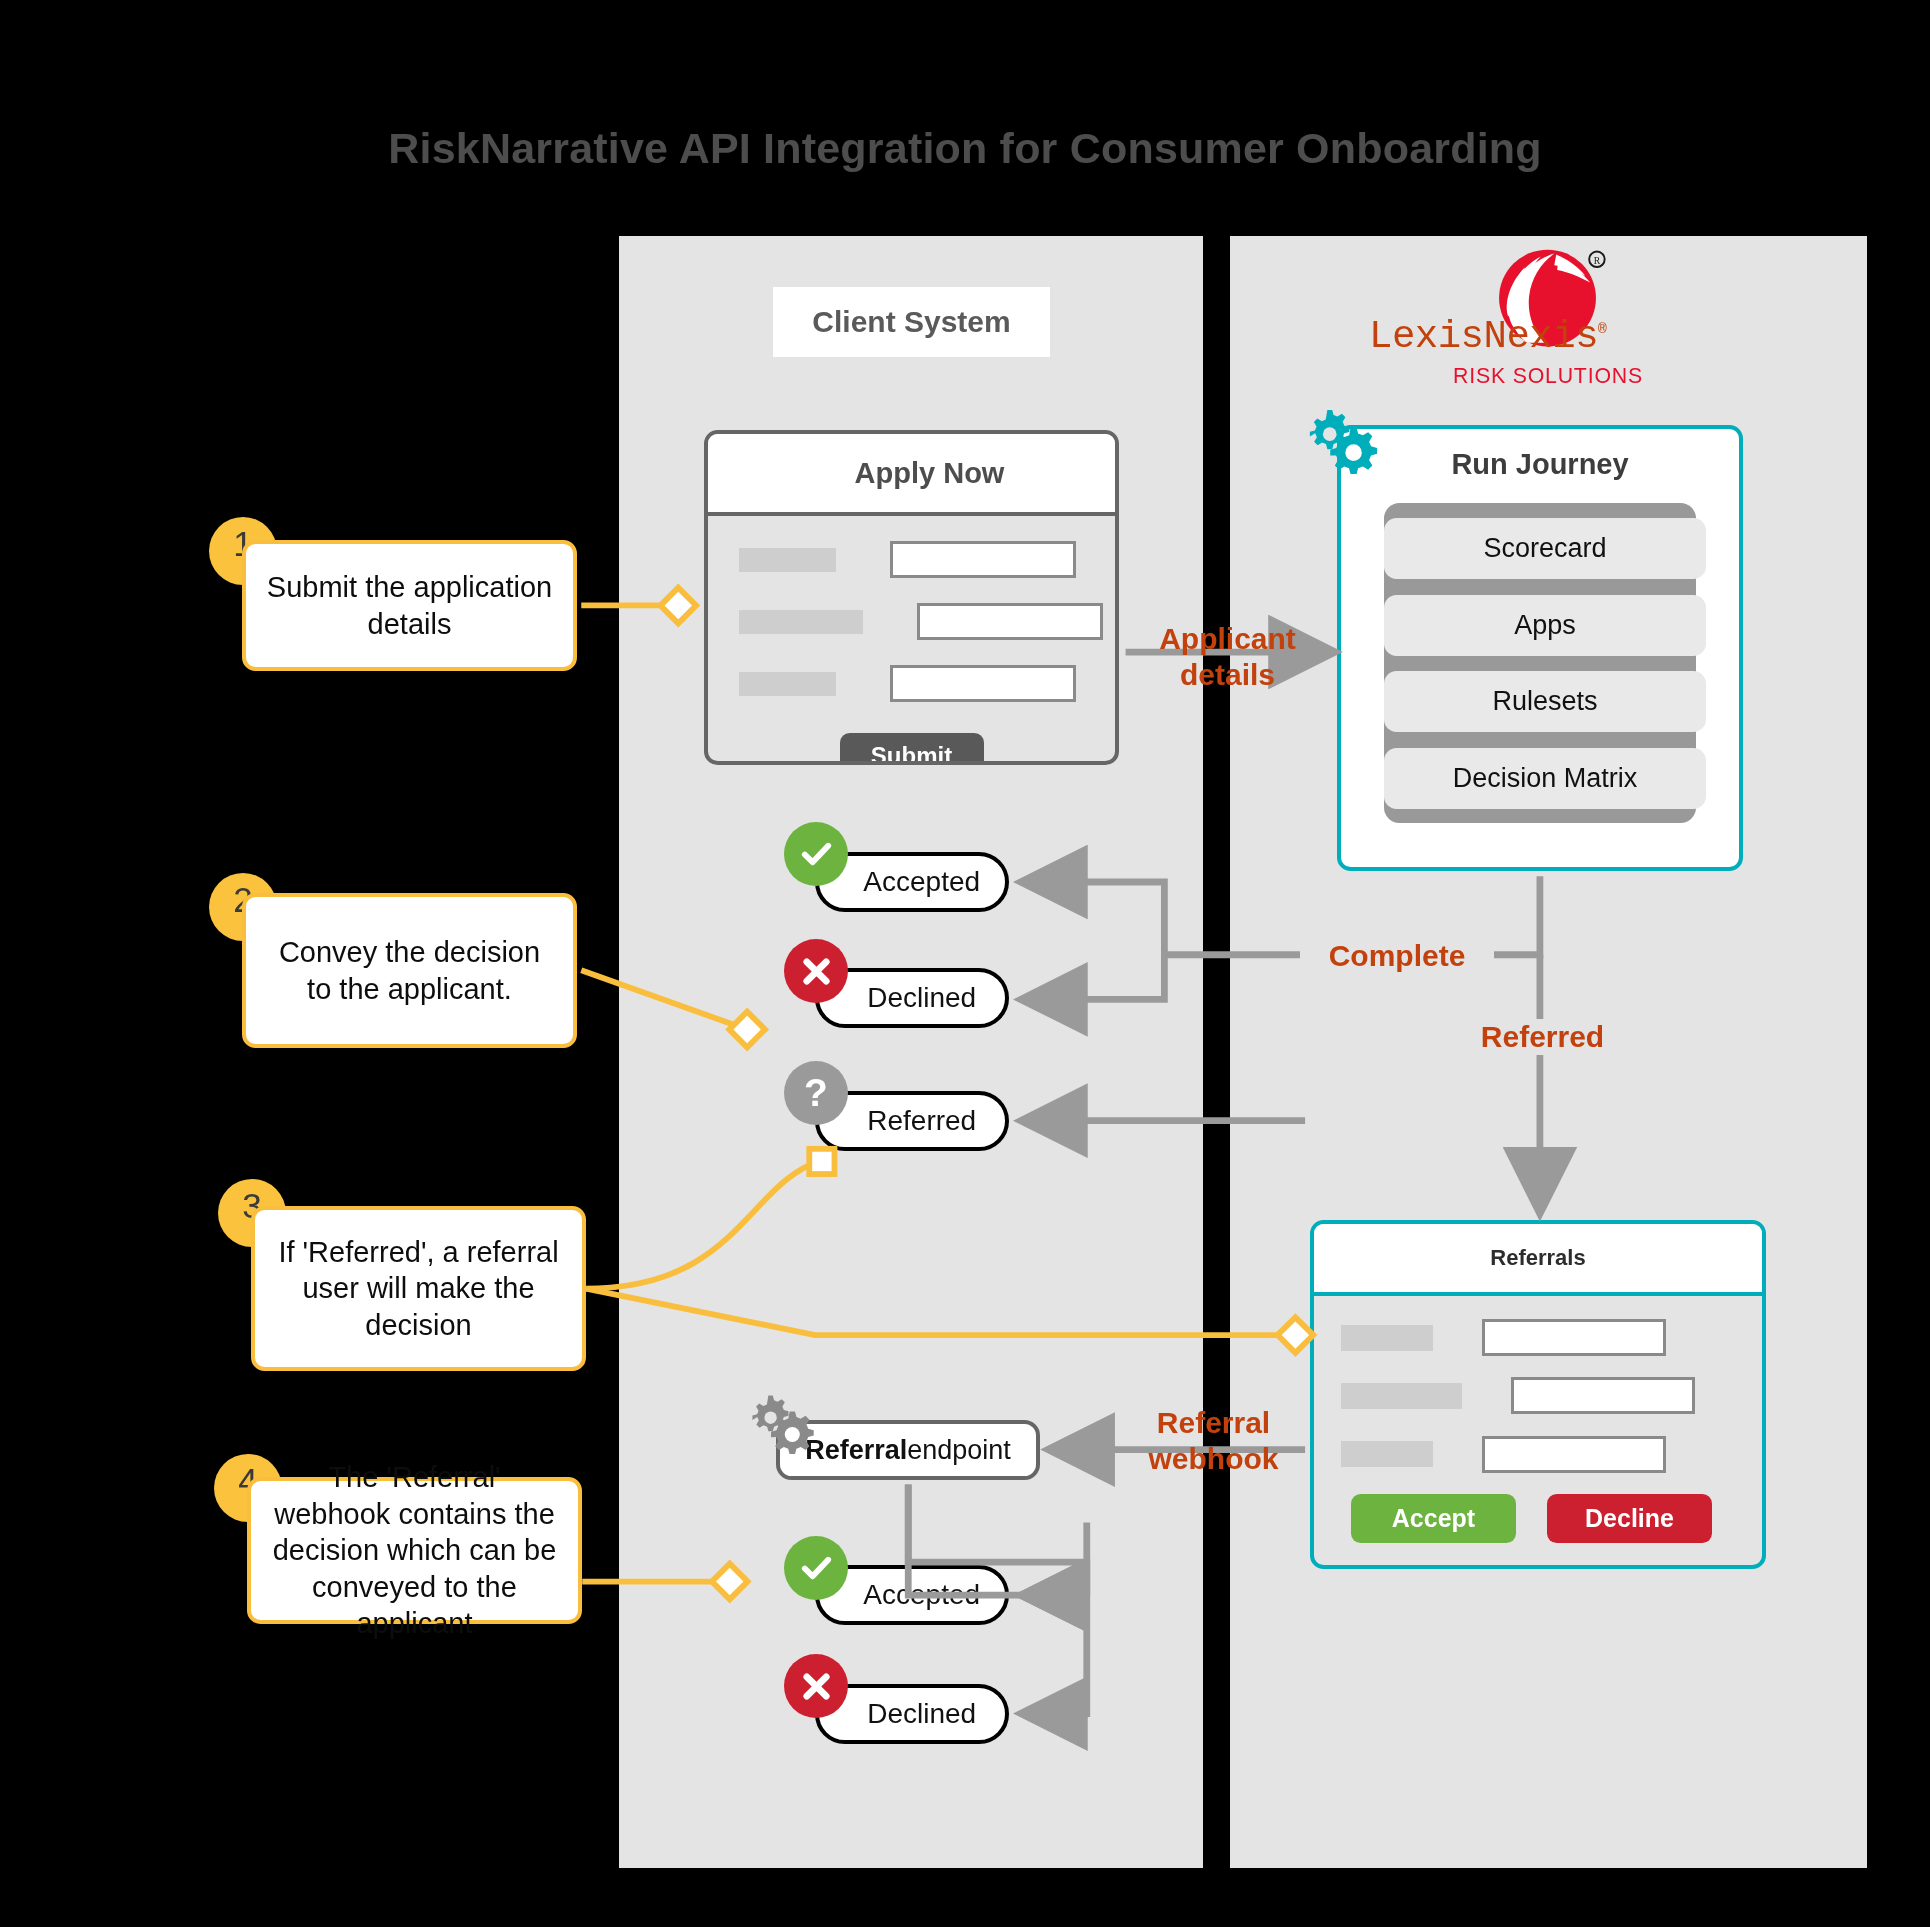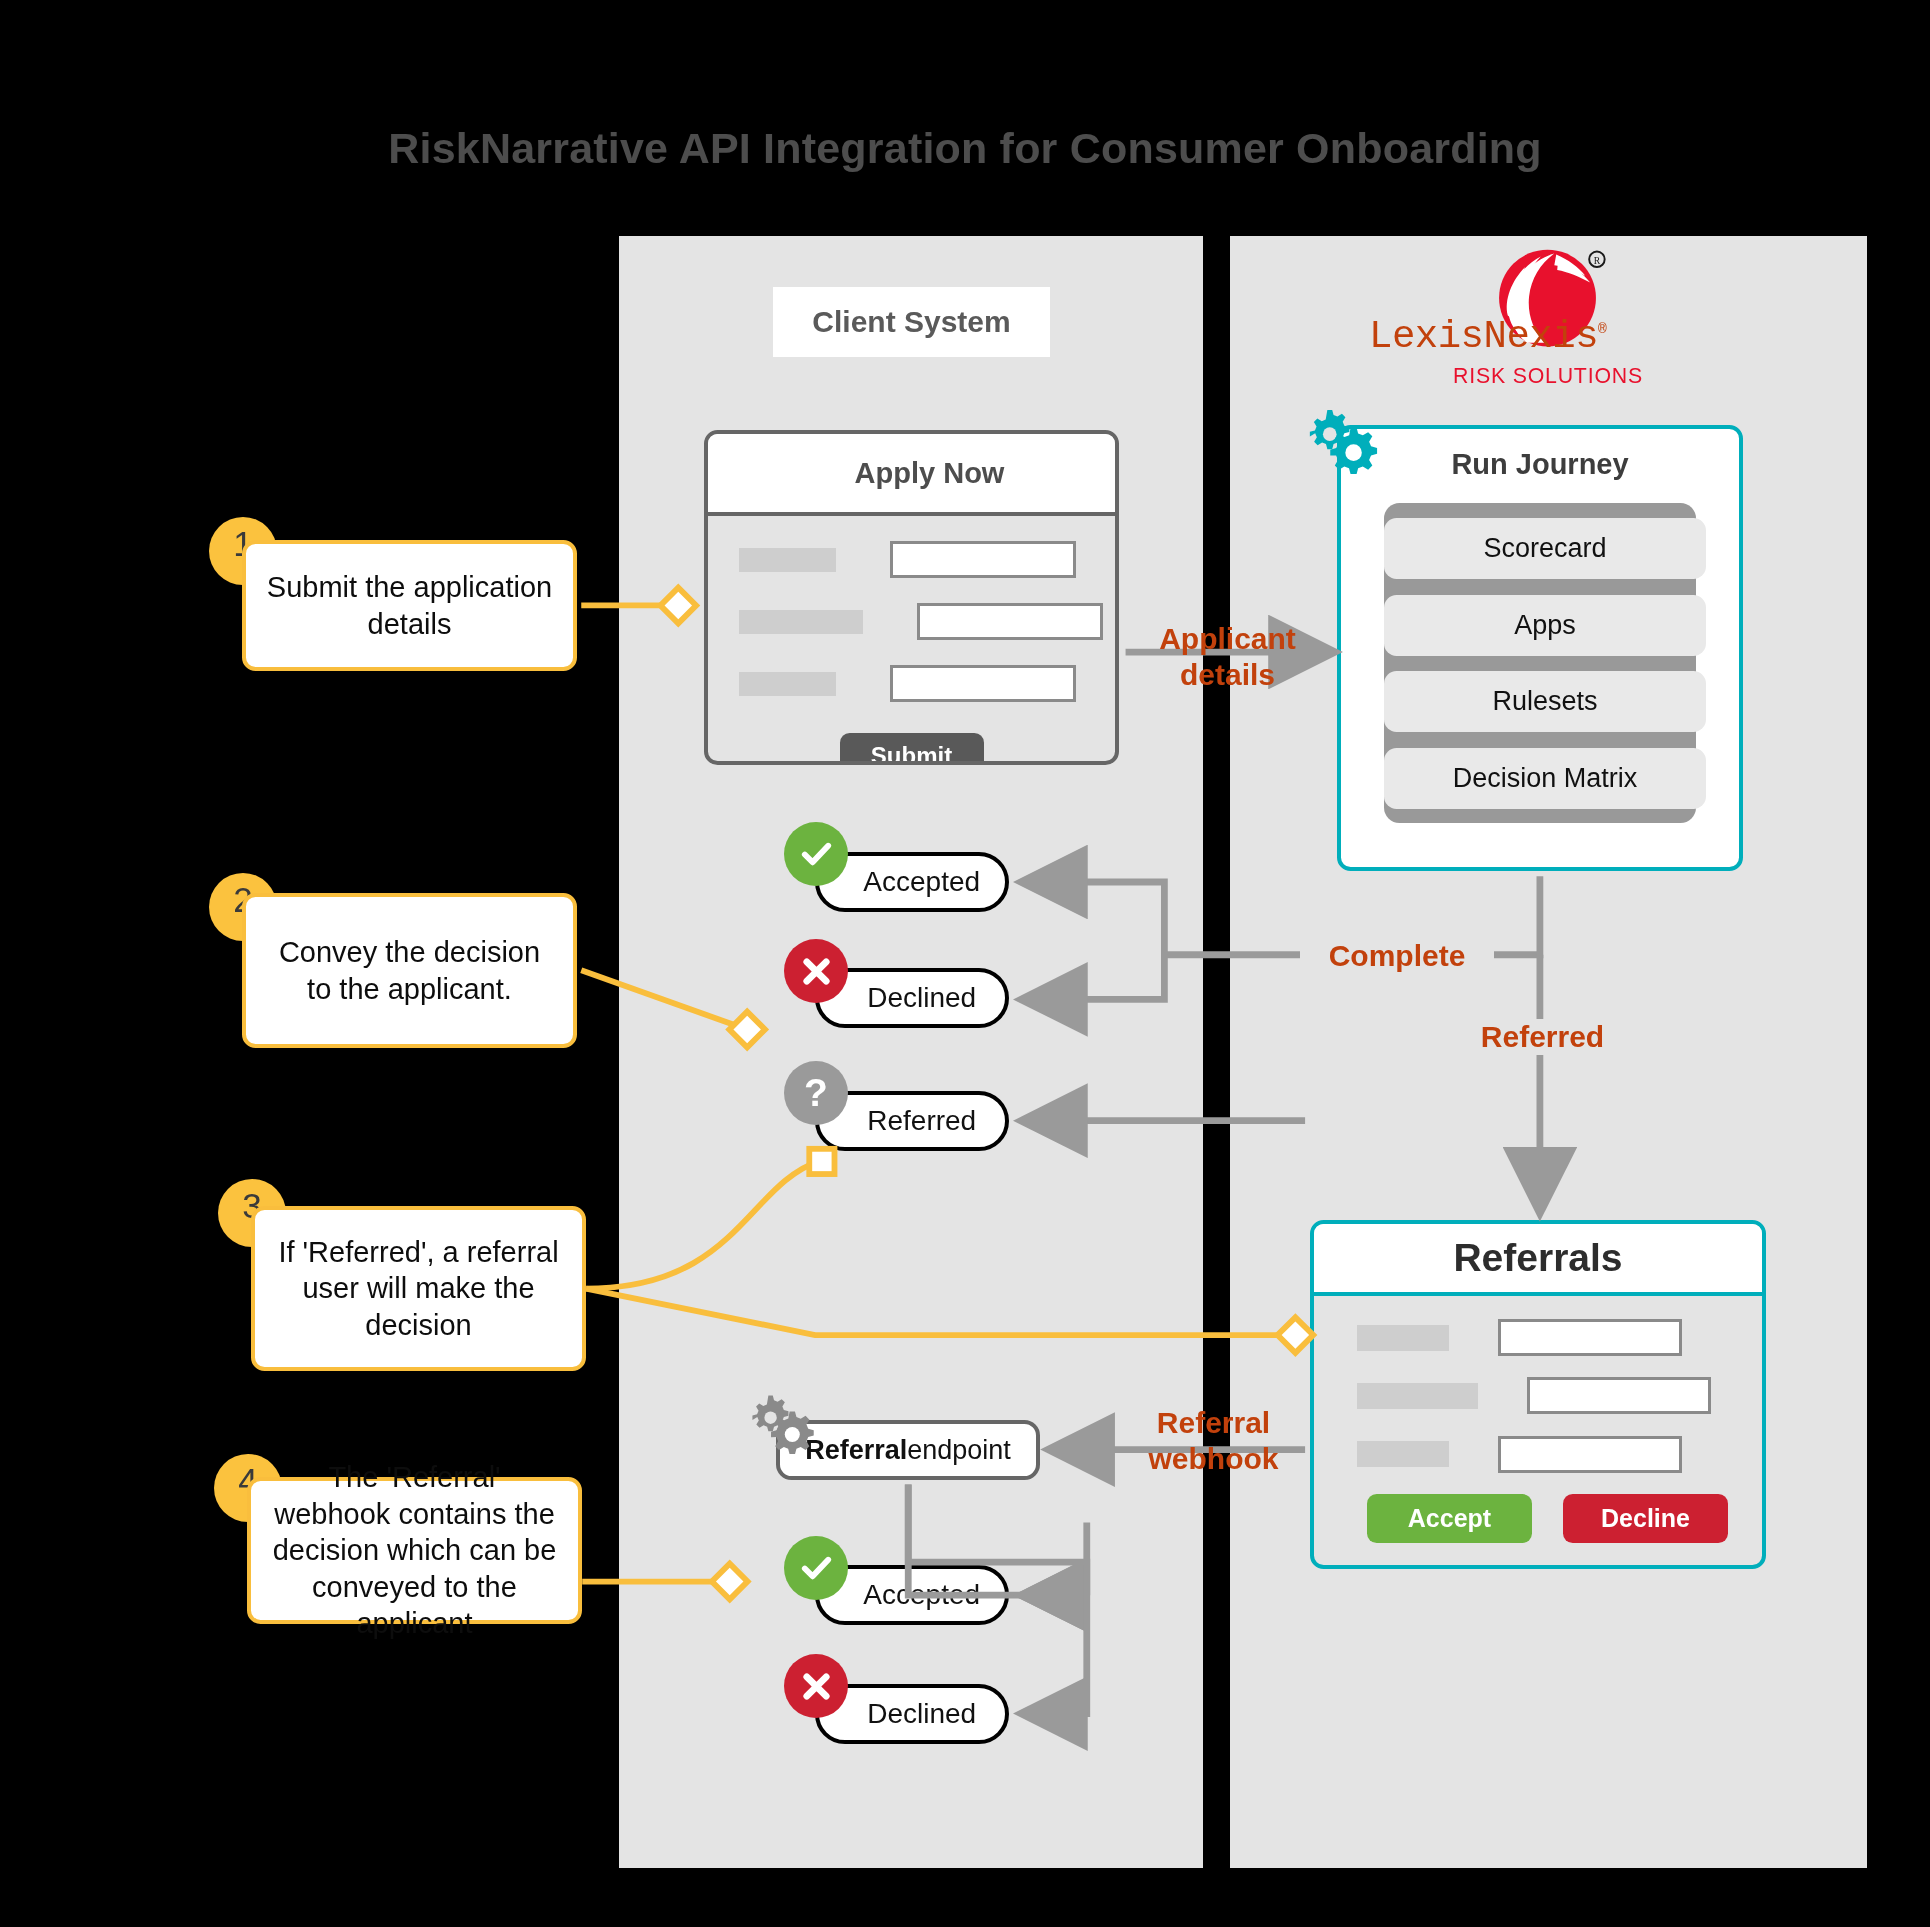--- a/index.html
+++ b/index.html
@@ -53,22 +53,22 @@
          border-radius:12.6px;display:flex;align-items:center;justify-content:center;
          color:#111;font-size:27px;}
   .jitem:last-child{margin-bottom:0;}
   #journey-gears{left:1300px;top:406px;width:78px;height:68px;}
 
   
   #referrals{left:1310px;top:1220px;width:456px;height:349px;background:#e4e4e4;
              border:4.9px solid #00AEBB;border-radius:13.6px;box-sizing:border-box;overflow:hidden;}
   #ref-head{height:68px;background:#fff;border-bottom:4.9px solid #00AEBB;
             display:flex;align-items:center;justify-content:center;
-            color:#2d2d2d;font-size:39px;font-weight:bold;}
-  #ref-body{padding:23px 0 0 16px;}
+            color:#2d2d2d;font-size:22px;font-weight:bold;}
+  #ref-body{padding:23px 0 0 0;}
   .rrow{display:flex;align-items:center;gap:49px;margin:0 0 21.3px 27px;}
   .rlabel{height:26px;background:#cecece;}
   .rinput{width:184px;height:37px;background:#fff;border:3.9px solid #8a8a8a;box-sizing:border-box;}
   #ref-btns{display:flex;gap:31px;margin:7.8px 0 0 37px;}
   .rbtn{width:165px;height:49px;border-radius:9.7px;color:#fff;font-size:25px;
         font-weight:bold;display:flex;align-items:center;justify-content:center;}
   #btn-accept{background:#6cb33f;}
   #btn-decline{background:#cc2031;}
 
   

